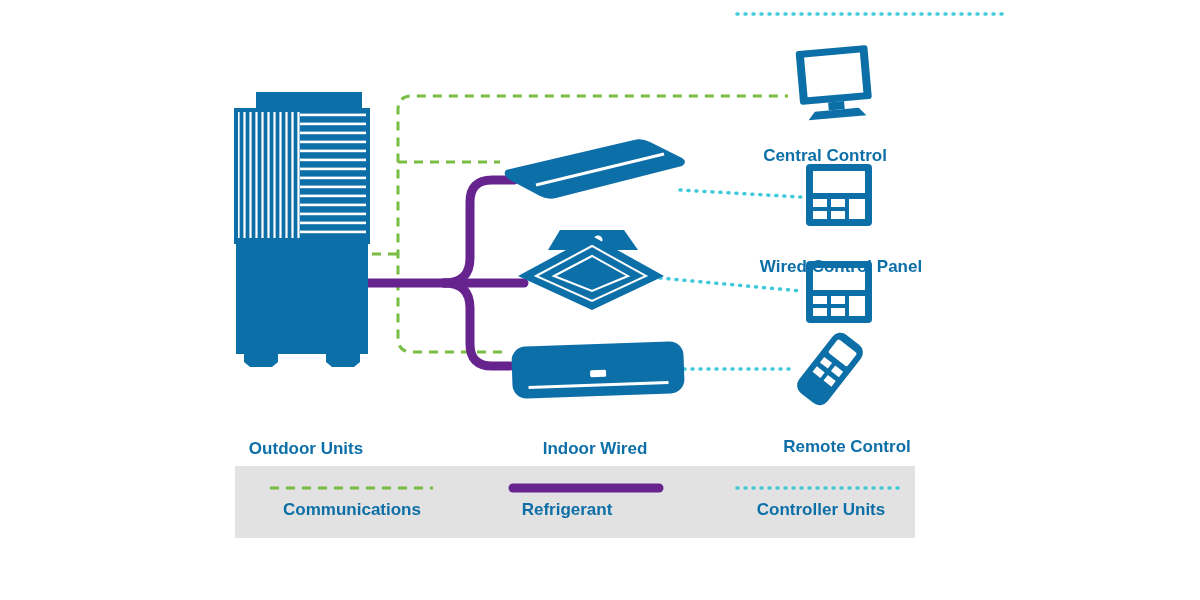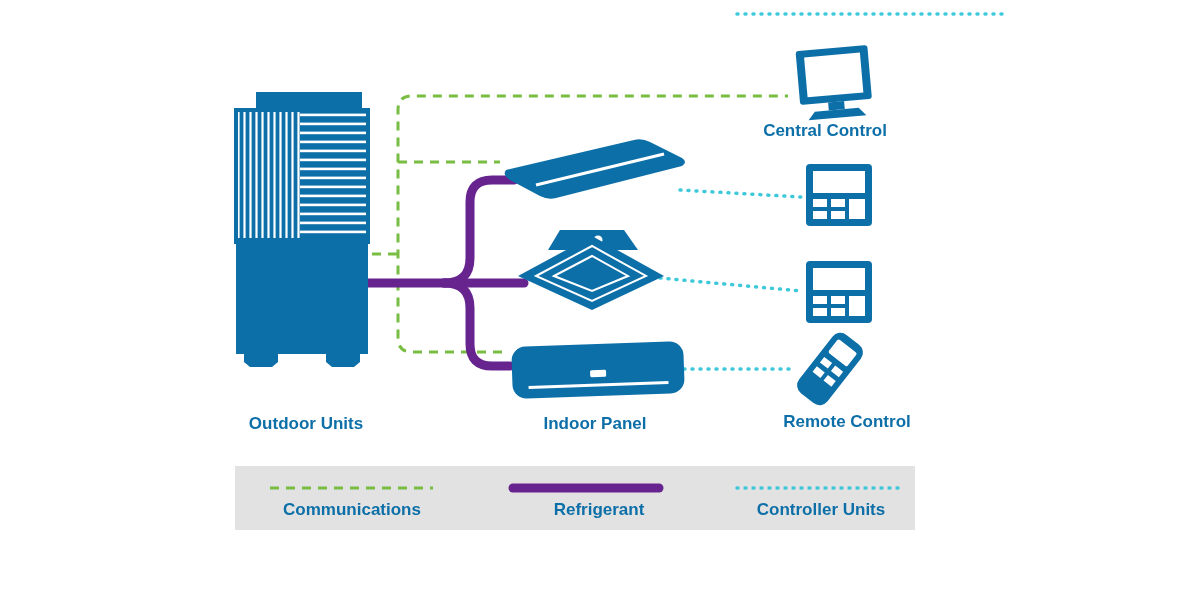--- a/index.html
+++ b/index.html
@@ -8,24 +8,24 @@
     font-family:"Liberation Sans",sans-serif;
   }
   .diagram-svg{position:absolute;left:0;top:0;}
   .fill-blue{fill:var(--device-blue);}
   .stroke-blue{stroke:var(--device-blue);}
   .comm-line{stroke:var(--communications-green);stroke-width:3;fill:none;stroke-dasharray:9 7;}
   .refrig-line{stroke:var(--refrigerant-purple);stroke-width:9;fill:none;stroke-linecap:round;stroke-linejoin:round;}
   .ctrl-line{stroke:var(--controller-cyan);stroke-width:3.5;fill:none;stroke-dasharray:1 7;stroke-linecap:round;}
   .diagram-label{
     position:absolute;transform:translateX(-50%);
-    font-weight:bold;font-size:17px;color:var(--label-blue);white-space:nowrap;
+    font-weight:bold;font-size:17px;color:var(--label-blue);white-space:nowrap;margin-top:25px;
   }
   .legend{
-    position:absolute;left:235px;top:466px;width:680px;height:64px;
+    position:absolute;left:235px;top:466px;width:680px;height:72px;
     background:var(--legend-bg);
   }
   .legend-label{
     position:absolute;transform:translateX(-50%);
     font-weight:bold;font-size:17px;color:var(--label-blue);white-space:nowrap;
   }
 </style>
 </head>
 <body>
 
@@ -122,28 +122,29 @@
       <rect x="812" y="332" width="36" height="74" rx="10" class="fill-blue"></rect>
       <rect x="818" y="340" width="24" height="17" rx="2" fill="#ffffff"></rect>
       <rect x="818" y="363" width="10" height="7" fill="#ffffff"></rect>
       <rect x="832" y="363" width="10" height="7" fill="#ffffff"></rect>
       <rect x="818" y="375" width="10" height="7" fill="#ffffff"></rect>
       <rect x="832" y="375" width="10" height="7" fill="#ffffff"></rect>
     </g>
   </svg>
 
   <div class="diagram-label" style="left:306px;top:414px">Outdoor Units</div>
-  <div class="diagram-label" style="left:595px;top:414px">Indoor Panel</div>
+  <div class="diagram-label" style="left:595px;top:414px">Indoor Wired</div>
   <div class="diagram-label" style="left:825px;top:121px">Central Control</div>
+  <div class="diagram-label" style="left:841px;top:232px">Wired Control Panel</div>
   <div class="diagram-label" style="left:847px;top:412px">Remote Control</div>
 
   <div class="legend">
     <svg width="680" height="64" viewBox="0 0 680 64">
       <path class="comm-line" d="M35 22 H198"></path>
       <path class="refrig-line" d="M278 22 H424"></path>
       <path class="ctrl-line" d="M502 22 H670"></path>
     </svg>
     <div class="legend-label" style="left:117px;top:34px">Communications</div>
-    <div class="legend-label" style="left:364px;top:34px">Refrigerant</div>
+    <div class="legend-label" style="left:332px;top:34px">Refrigerant</div>
     <div class="legend-label" style="left:586px;top:34px">Controller Units</div>
   </div>
 
 </div>
 
 </body></html>

